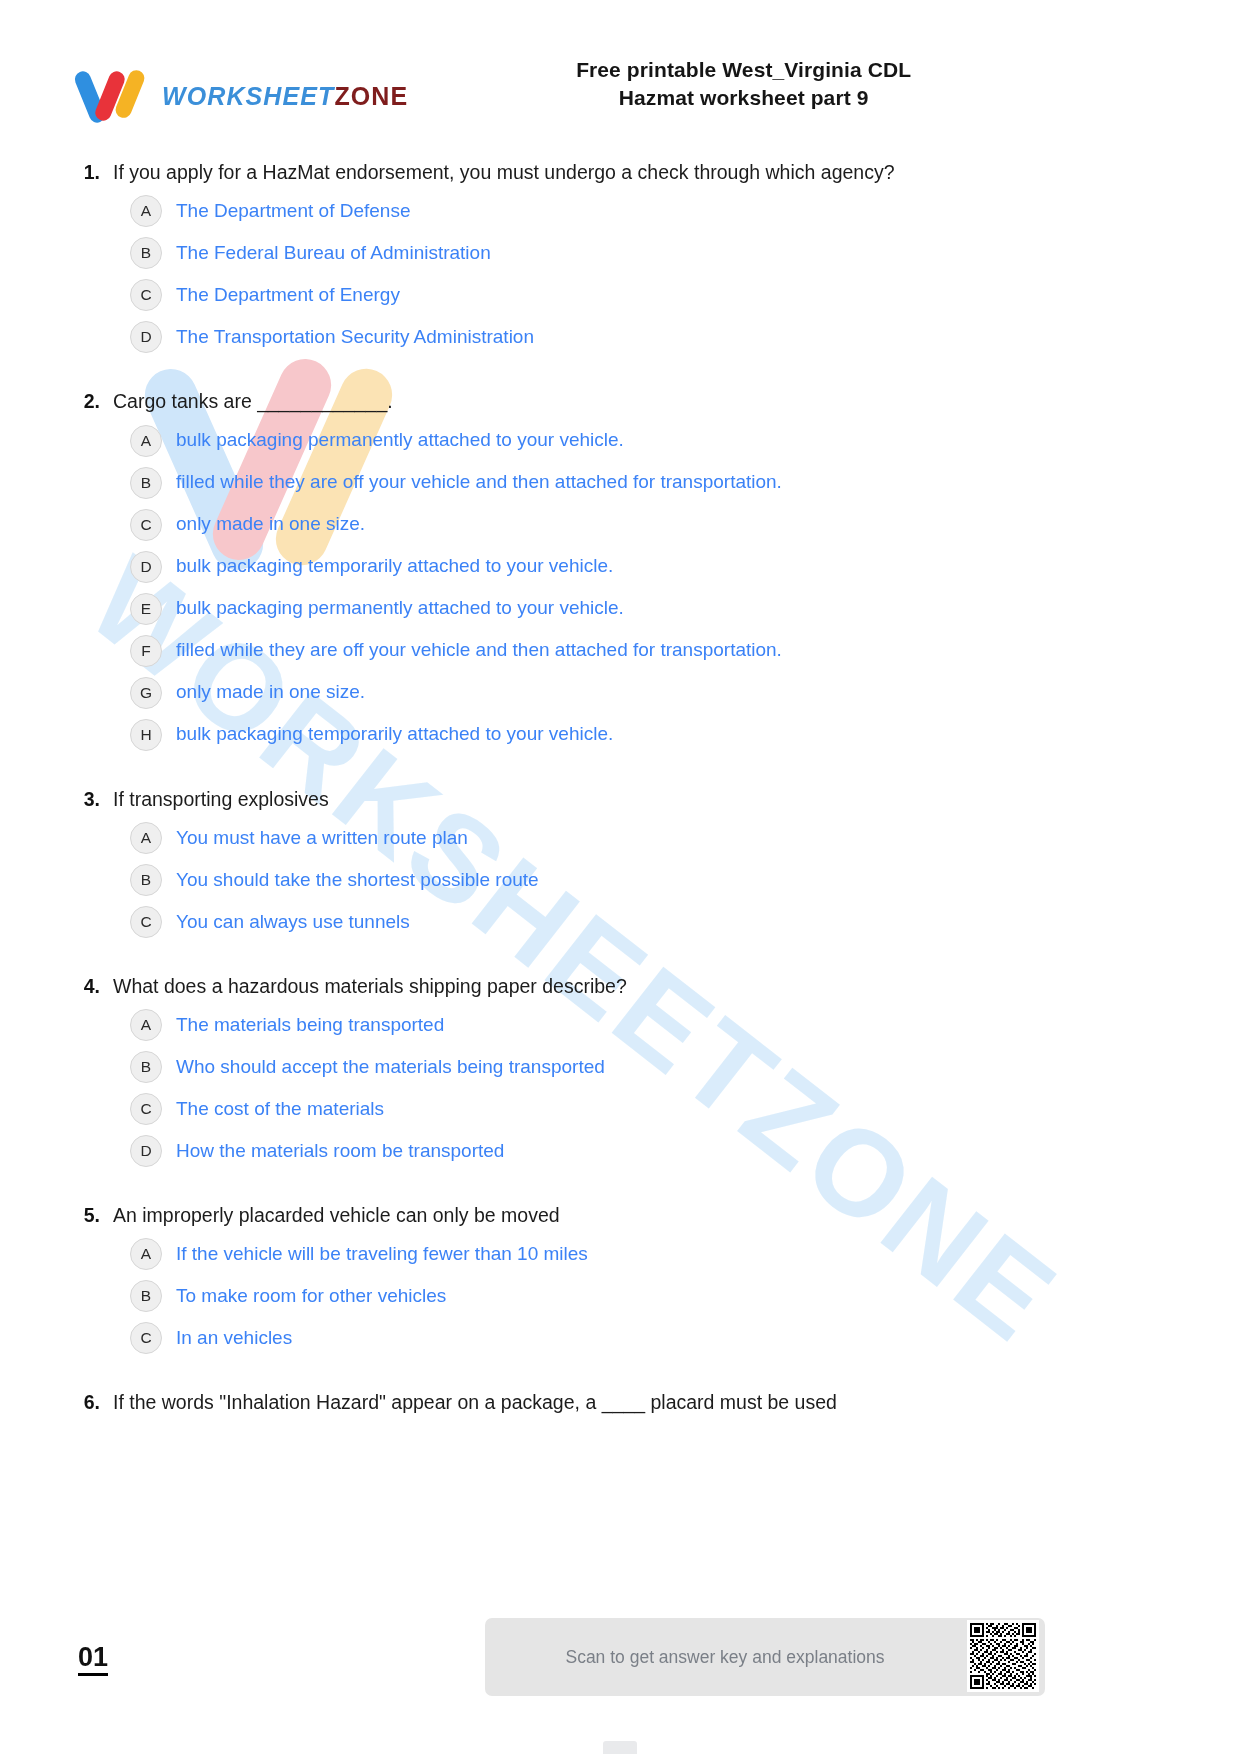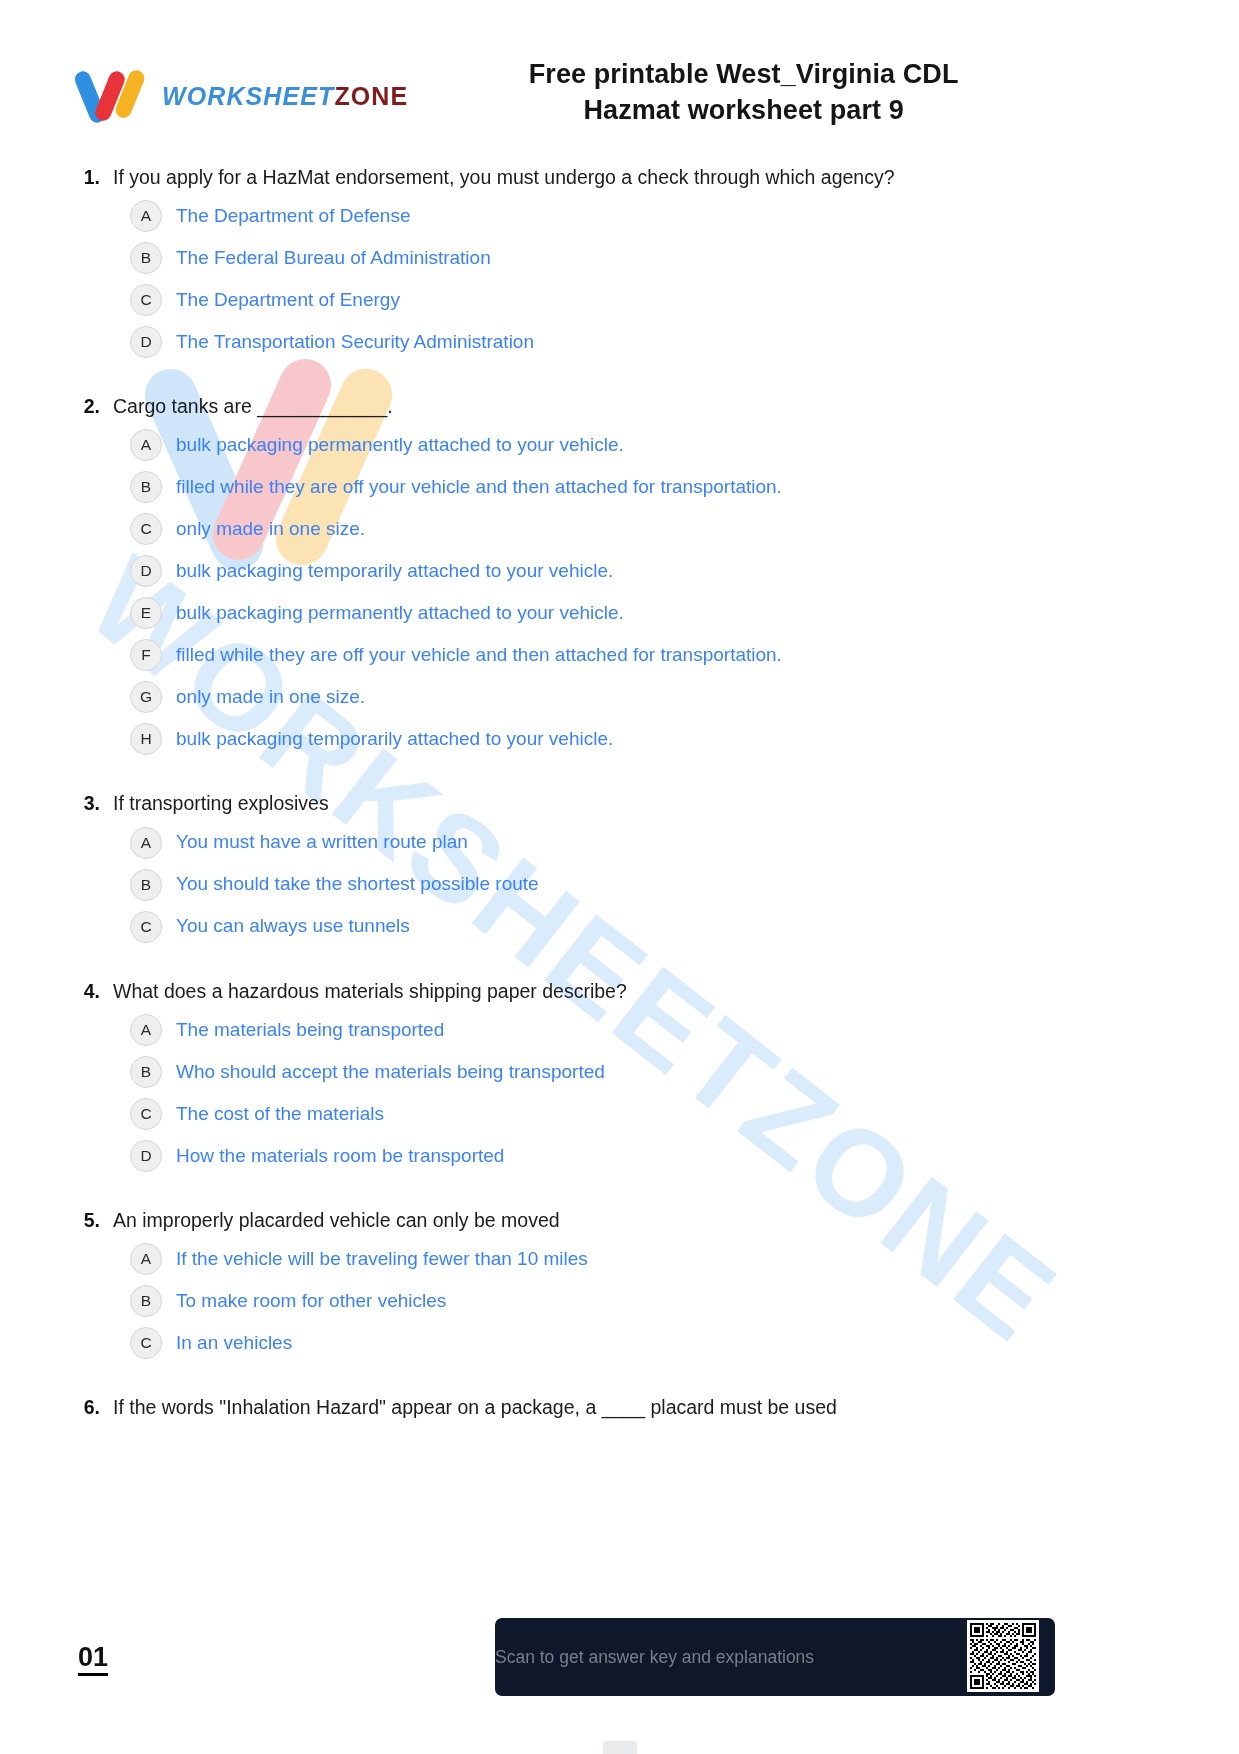--- a/index.html
+++ b/index.html
@@ -123,21 +123,21 @@
   }
   .logo-text .blue { color: #3b8fd9; font-style: italic; }
   .logo-text .orange { color: #7f1d1d; }
 
   .title-wrap {
     flex: 1 1 auto;
     text-align: center;
     padding-right: 90px;
   }
   .title-line {
-    font-size: 27px;
+    font-size: 21px;
     font-weight: 700;
     color: #151515;
     line-height: 1.35;
     letter-spacing: .1px;
   }
 
   
   .content {
     position: relative;
     z-index: 2;
@@ -207,28 +207,29 @@
     bottom: 78px;
     font-size: 27px;
     font-weight: 700;
     color: #111;
     border-bottom: 3px solid #000000;
     padding-bottom: 2px;
     line-height: 1;
   }
   .scan-box {
     position: absolute;
-    right: 184px;
+    right: 194px;
     bottom: 58px;
     width: 560px;
     height: 78px;
-    background: #0f172a;
+    background: #e5e5e5;
     border-radius: 7px;
     display: flex;
     align-items: center;
+    justify-content: center;
   }
   .scan-label {
     font-size: 17.5px;
     color: #7a7f87;
     padding-right: 80px;
   }
   .qr {
     position: absolute;
     right: 200px;
     bottom: 62px;

